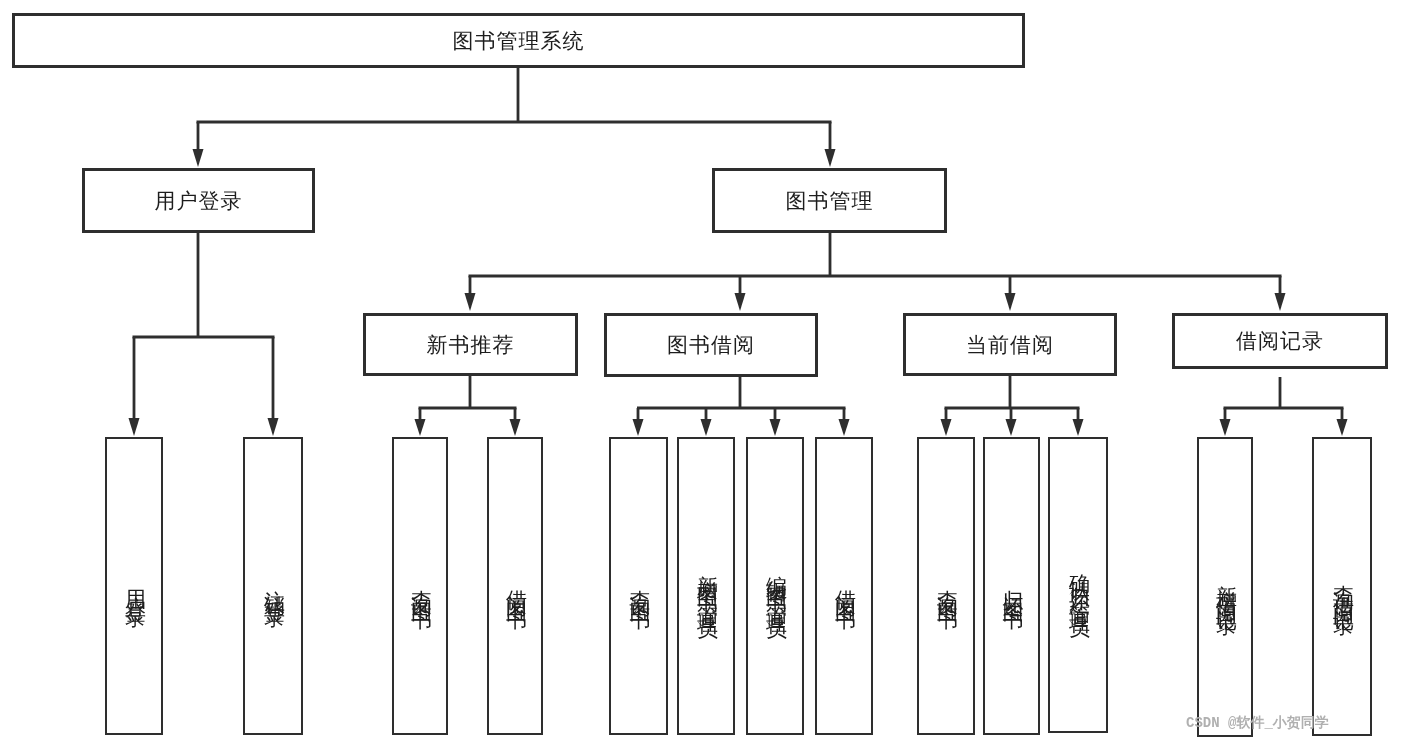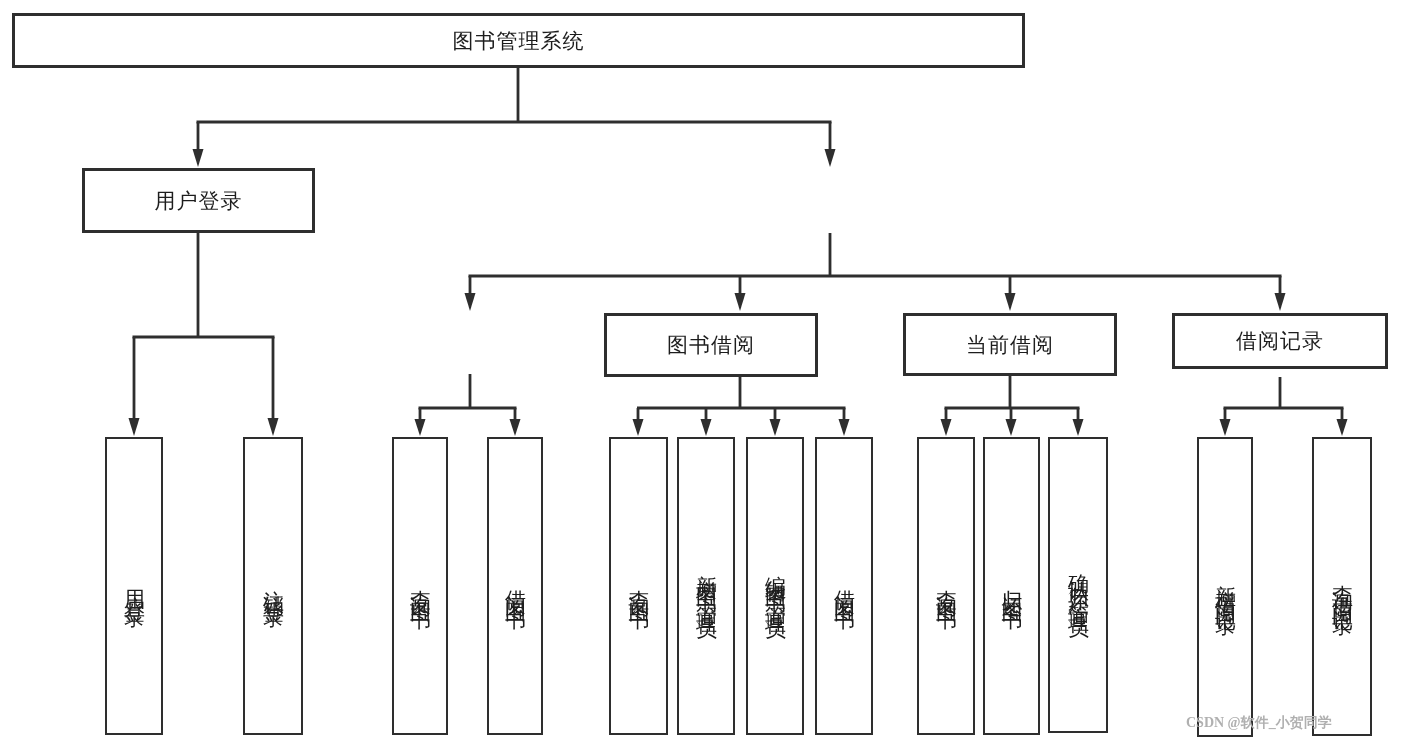--- a/index.html
+++ b/index.html
@@ -7,21 +7,21 @@
     --text:#1d1d1d;
     --bg:#ffffff;
     --wm:#b0b0b0;
   }
   *{box-sizing:border-box;}
   html,body{margin:0;padding:0;background:var(--bg);}
   .canvas{
     position:relative;
     width:1405px;height:747px;
     background:var(--bg);
-    font-family:Liberation Serif, serif;
+    font-family:Liberation Mono, monospace;
     color:var(--text);
     overflow:hidden;
   }
   .wires{position:absolute;left:0;top:0;width:1405px;height:747px;}
   .node{
     position:absolute;
     background:#fff;
     border:3px solid var(--line);
     display:flex;align-items:center;justify-content:center;
     text-align:center;
@@ -130,21 +130,27 @@
     </g>
   </svg>
 
   <div class="node h" style="left:12px;top:13px;width:1013px;height:55px">
     <span>图书管理系统</span>
   </div>
 
   <div class="node h" style="left:82px;top:168px;width:233px;height:65px">
     <span>用户登录</span>
   </div>
-
+  <div class="node h" style="left:712px;top:168px;width:235px;height:65px">
+    <span>图书管理</span>
+  </div>
+
+  <div class="node h" style="left:363px;top:313px;width:215px;height:63px">
+    <span>新书推荐</span>
+  </div>
   <div class="node h" style="left:604px;top:313px;width:214px;height:64px">
     <span>图书借阅</span>
   </div>
   <div class="node h" style="left:903px;top:313px;width:214px;height:63px">
     <span>当前借阅</span>
   </div>
   <div class="node h" style="left:1172px;top:313px;width:216px;height:56px">
     <span>借阅记录</span>
   </div>
 

